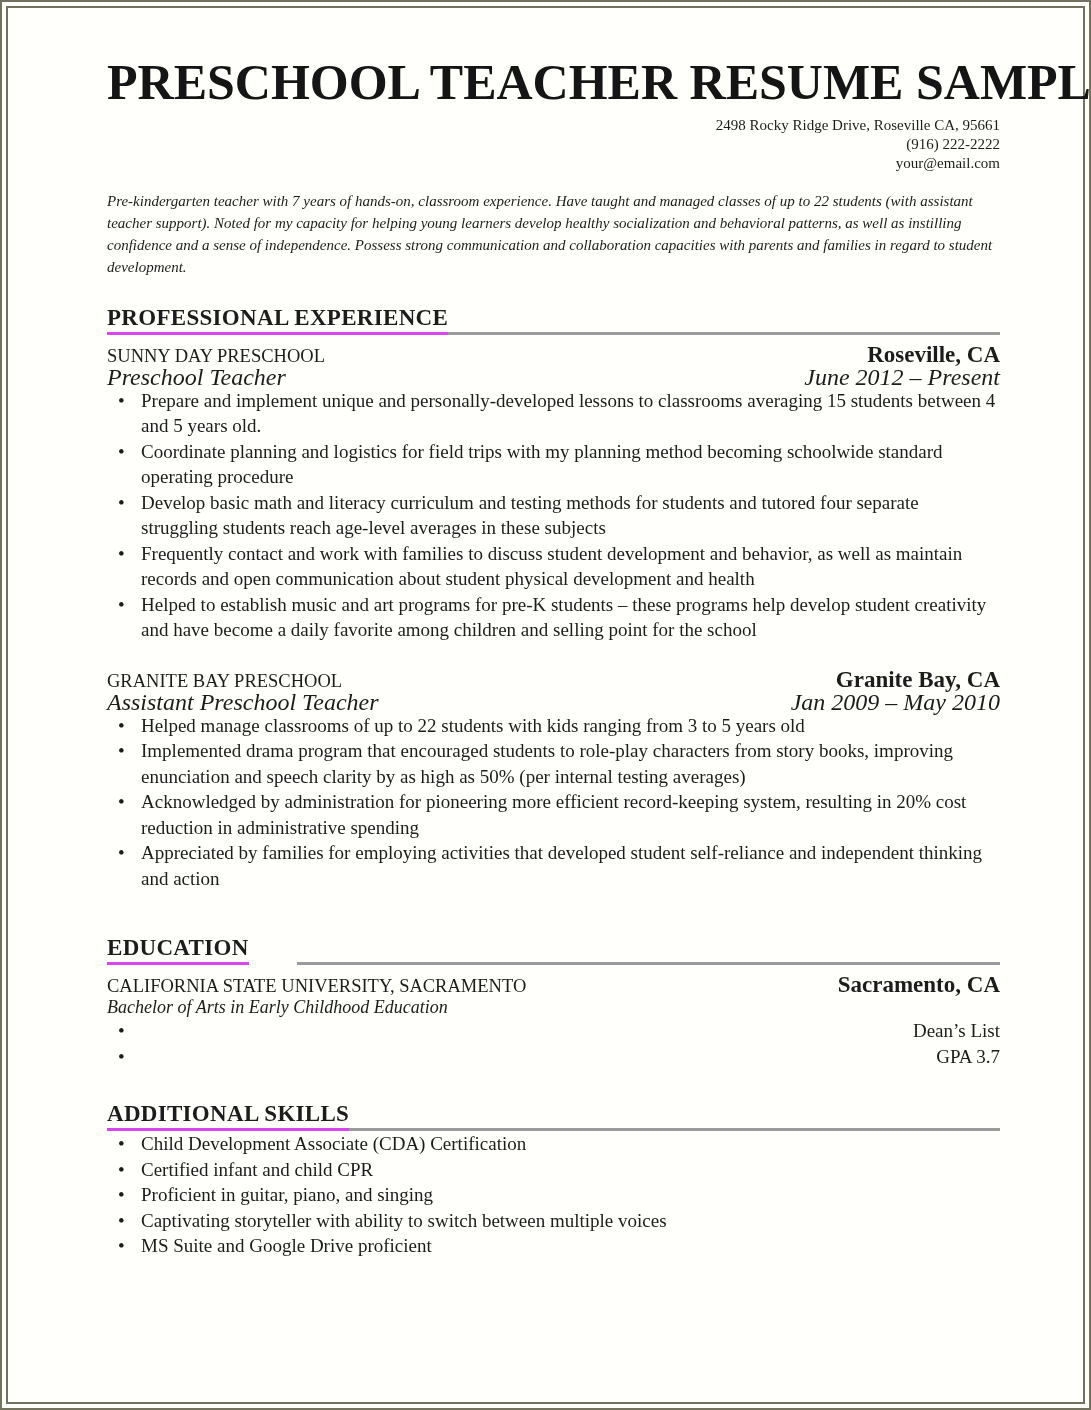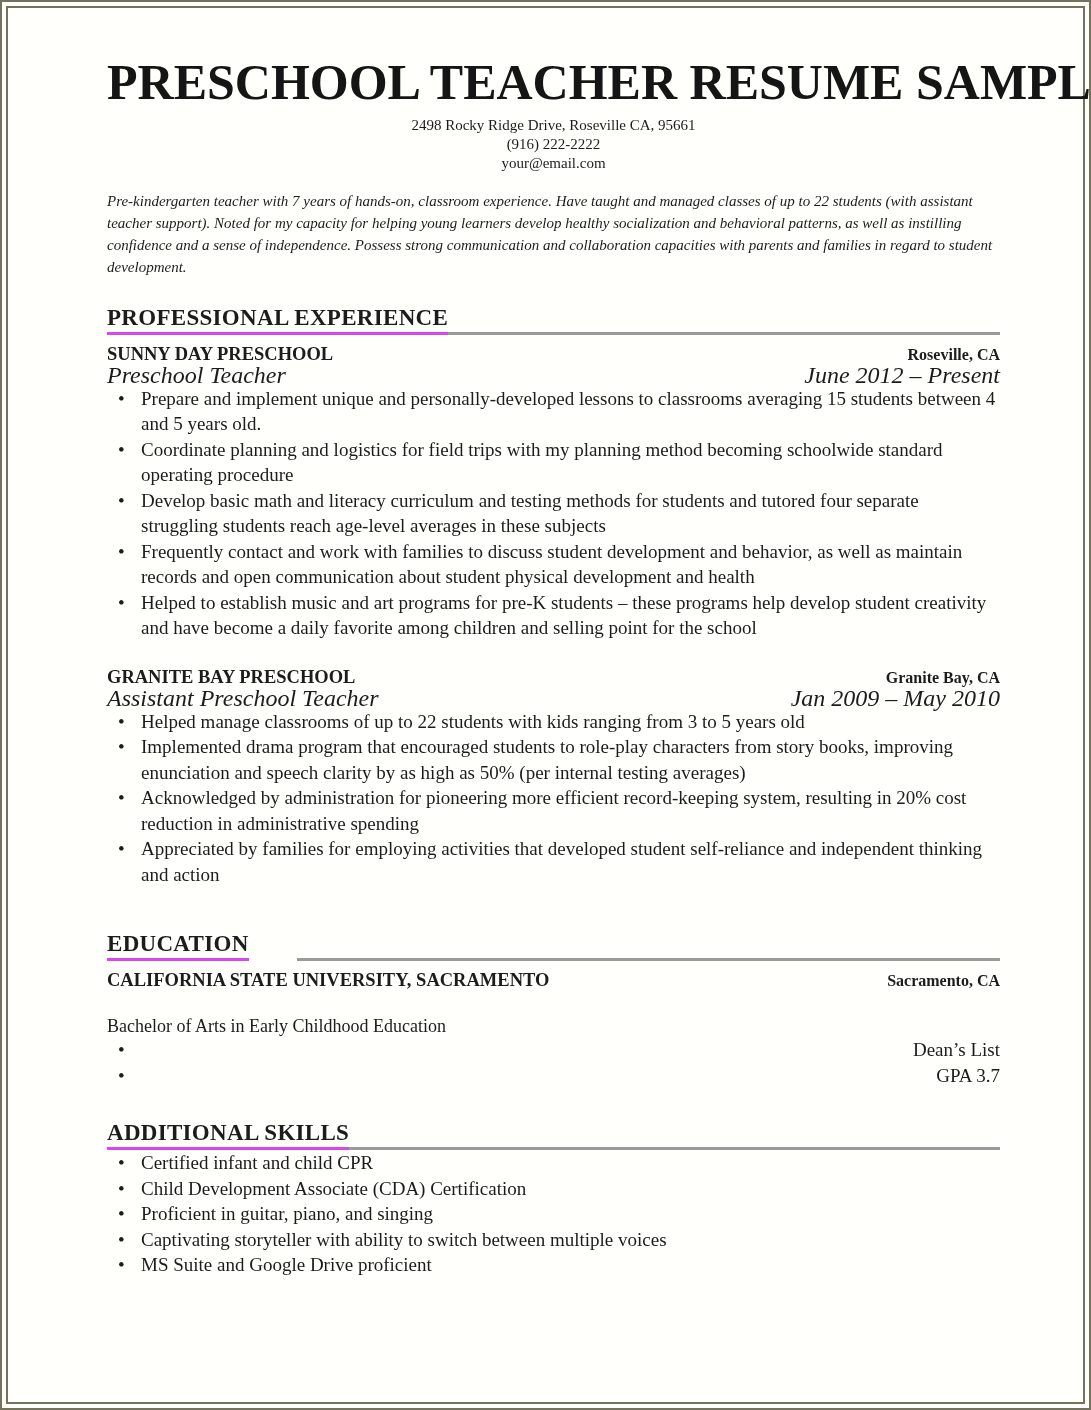--- a/index.html
+++ b/index.html
@@ -37,21 +37,21 @@
     text-align: center;
     font-size: 50px;
     font-weight: bold;
     line-height: 1.05;
     letter-spacing: 0px;
     white-space: nowrap;
     color: #151515;
   }
   .contact {
     margin-top: 7px;
-    text-align: center;
+    text-align: right;
     font-size: 15px;
     line-height: 19px;
   }
 
   
   .summary {
     margin-top: 17px;
     font-style: italic;
     font-size: 15px;
     line-height: 22px;
@@ -76,38 +76,38 @@
   }
 
   
   .job-header { margin-top: 9px; }
   .row {
     display: flex;
     justify-content: space-between;
     align-items: baseline;
   }
   .org {
-    font-weight: bold;
+    font-weight: normal;
     font-size: 18.5px;
     line-height: 21px;
   }
   .loc {
     font-weight: bold;
-    font-size: 16px;
+    font-size: 23px;
     line-height: 21px;
   }
   .role, .dates {
     font-style: italic;
     font-size: 24px;
     line-height: 21px;
   }
   .degree {
+    font-style: italic;
     font-size: 18px;
     line-height: 21px;
-    margin-top: 25px;
   }
 
   
   ul.bullets {
     list-style: none;
     margin: 0;
     padding: 0;
     font-size: 19px;
     line-height: 25.5px;
   }
@@ -208,21 +208,21 @@
       <li>Dean’s List</li>
       <li>GPA 3.7</li>
     </ul>
 
     <div class="sec-head gap-skl">
       <span class="sec-title">ADDITIONAL SKILLS</span>
       <span class="sec-rule"></span>
     </div>
 
     <ul class="bullets mt-skl">
+      <li>Child Development Associate (CDA) Certification</li>
       <li>Certified infant and child CPR</li>
-      <li>Child Development Associate (CDA) Certification</li>
       <li>Proficient in guitar, piano, and singing</li>
       <li>Captivating storyteller with ability to switch between multiple voices</li>
       <li>MS Suite and Google Drive proficient</li>
     </ul>
 
   </div>
 </div>
 
 </body></html>

